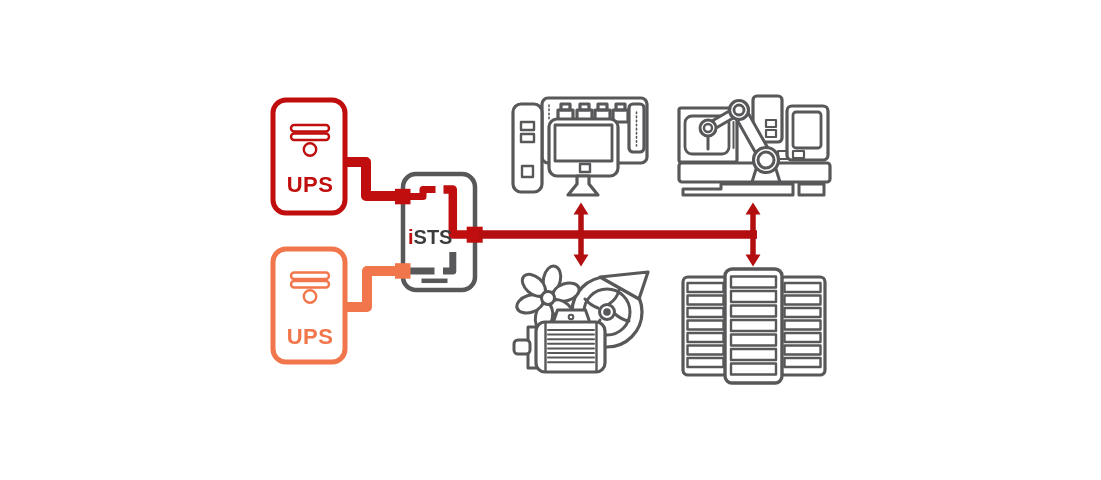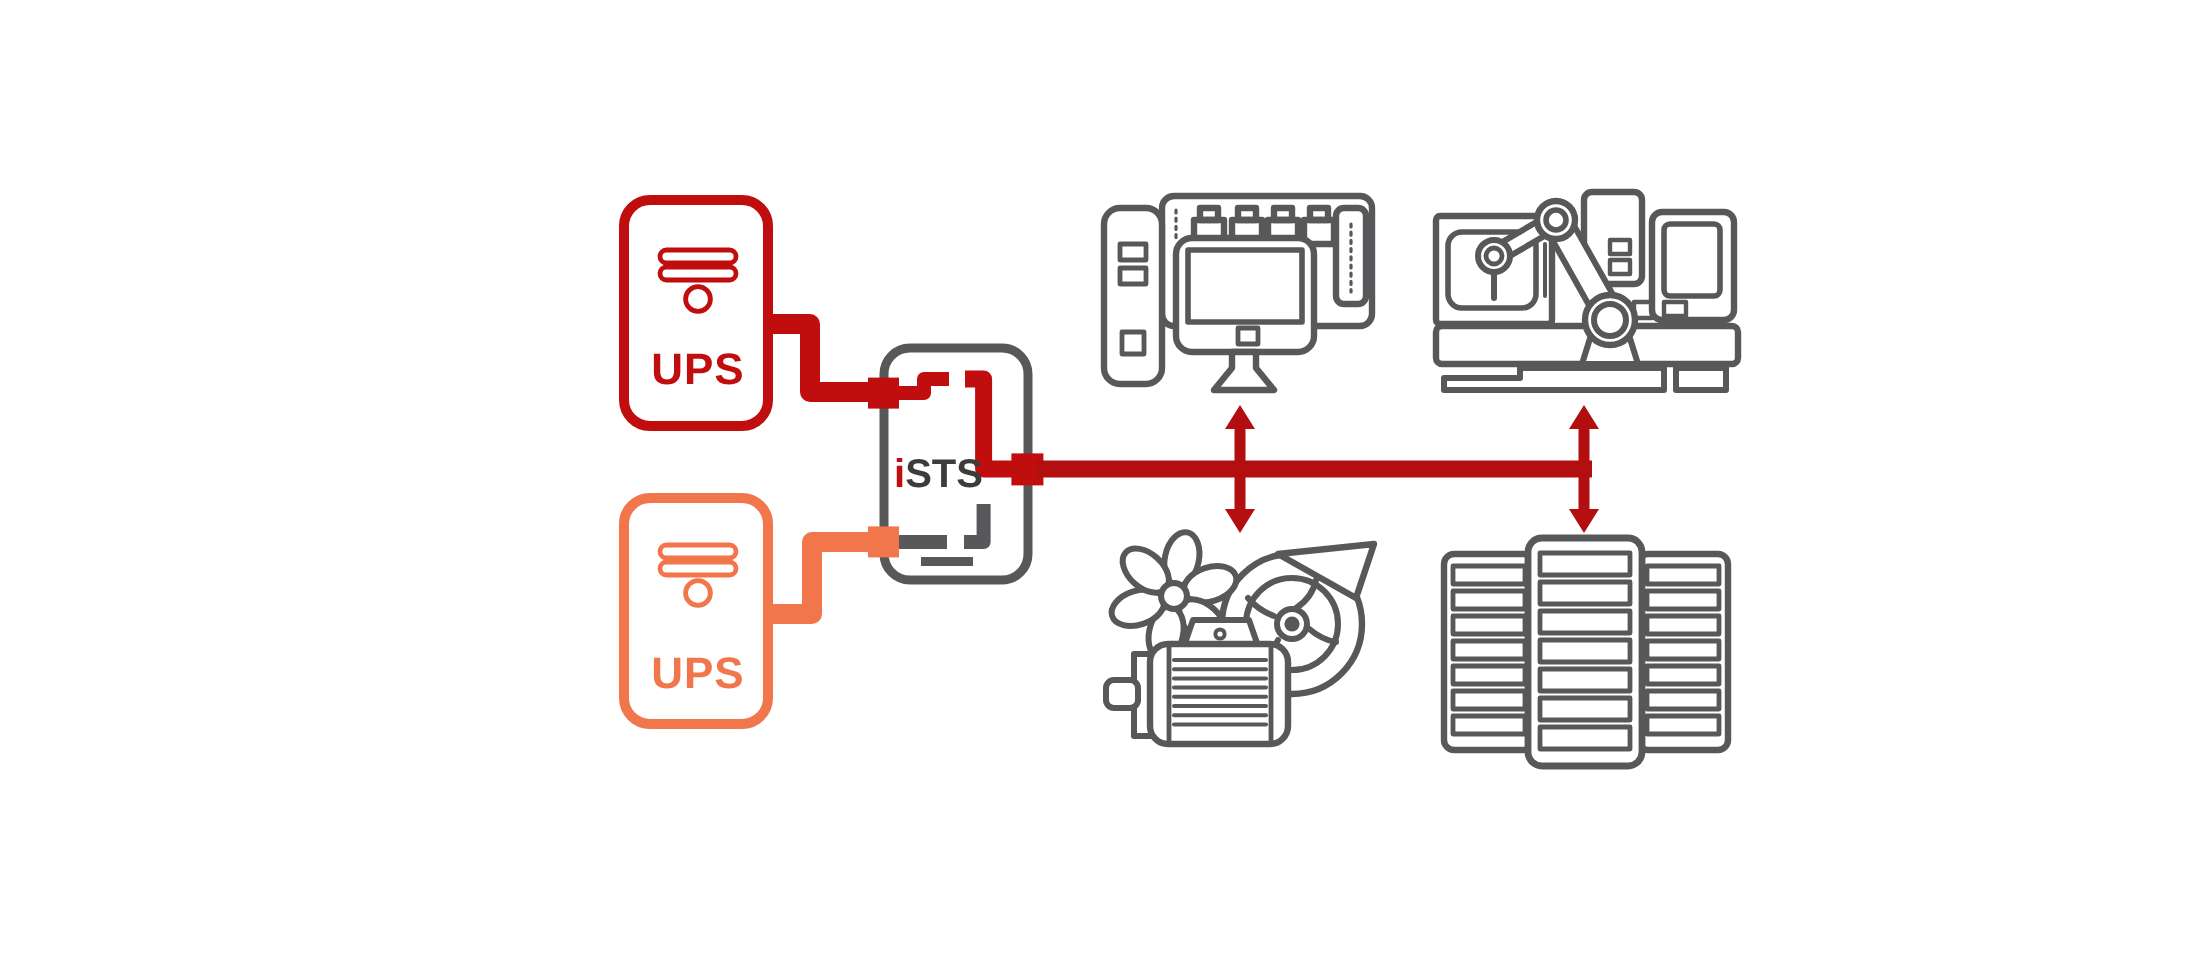--- a/index.html
+++ b/index.html
@@ -2,21 +2,20 @@
 <html><head>
 <meta charset="utf-8">
 <style>
   html,body{margin:0;padding:0;background:#ffffff;}
   .canvas{
     position:relative;
     width:1041px;height:480px;
     background:#ffffff;
     overflow:hidden;
     font-family:"Liberation Sans", sans-serif;
-    padding-left:39px;
   }
   svg text{
     font-family:"Liberation Sans", sans-serif;
     font-weight:bold;
   }
 </style>
 </head>
 <body>
 
 <div class="canvas">

